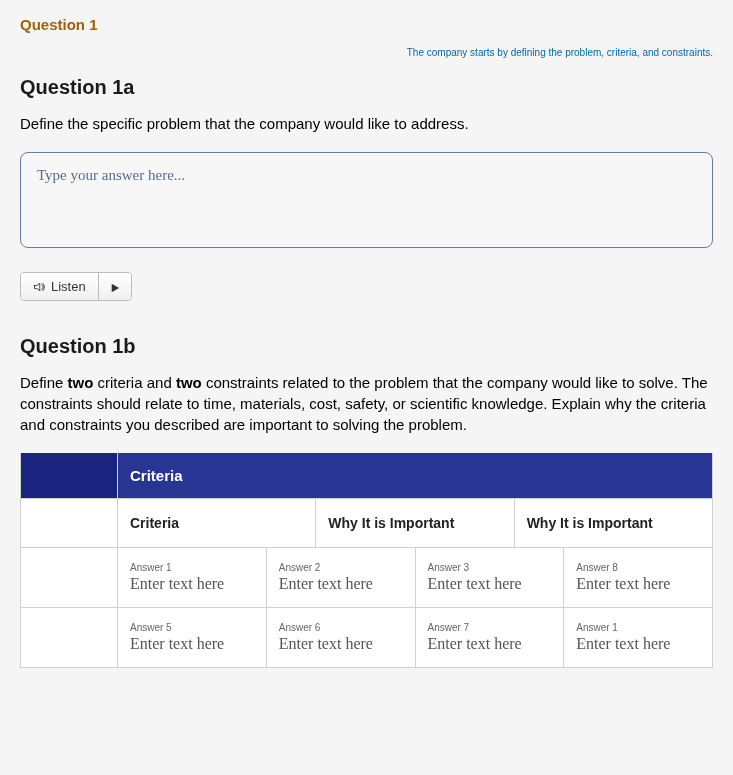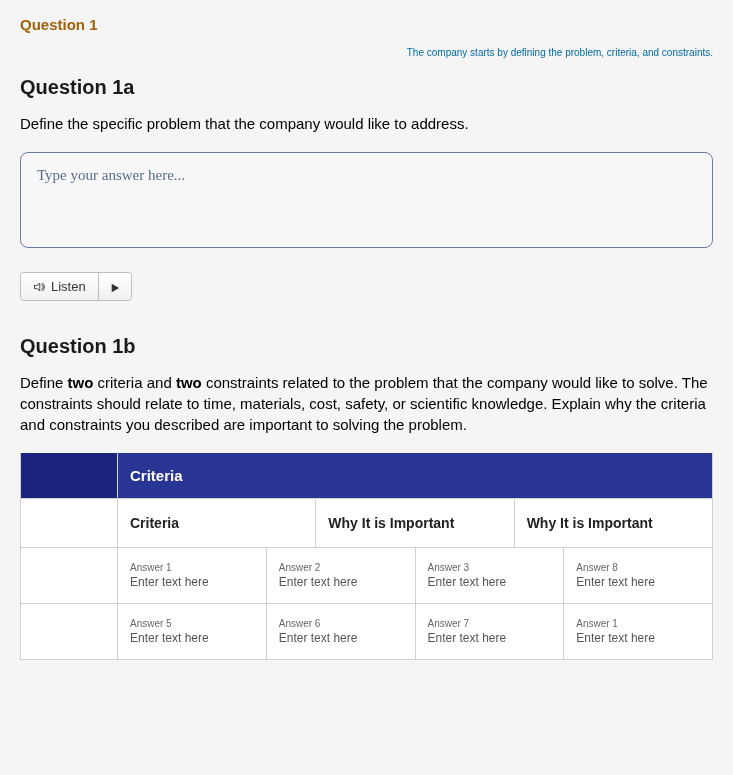--- a/index.html
+++ b/index.html
@@ -98,21 +98,21 @@
     font-size: 14px;
     color: #222;
     display: flex;
     flex-direction: column;
     justify-content: center;
   }
   .cell.first { width: 98px; flex: 0 0 98px; border-left:1px solid #d0d0d0; }
   .cell:not(.first):not(.group) { flex: 1 1 0; min-width: 0; }
   .cell.group { flex: 2 2 0; }
   .ans-label { font-size: 10px; color: #666; margin-bottom: 2px; }
-  .ans-placeholder { font-size: 12px; color: #555; }
+  .ans-placeholder { font-size: 16px; color: #555; font-family: Liberation Serif, serif; }
   .row.data .cell.first { background:#fff; }
 </style>
 </head>
 <body>
 
 
 
 <div class="q-heading">Question 1</div>
 <div class="q-intro">The company starts by defining the problem, criteria, and constraints.</div>
 

